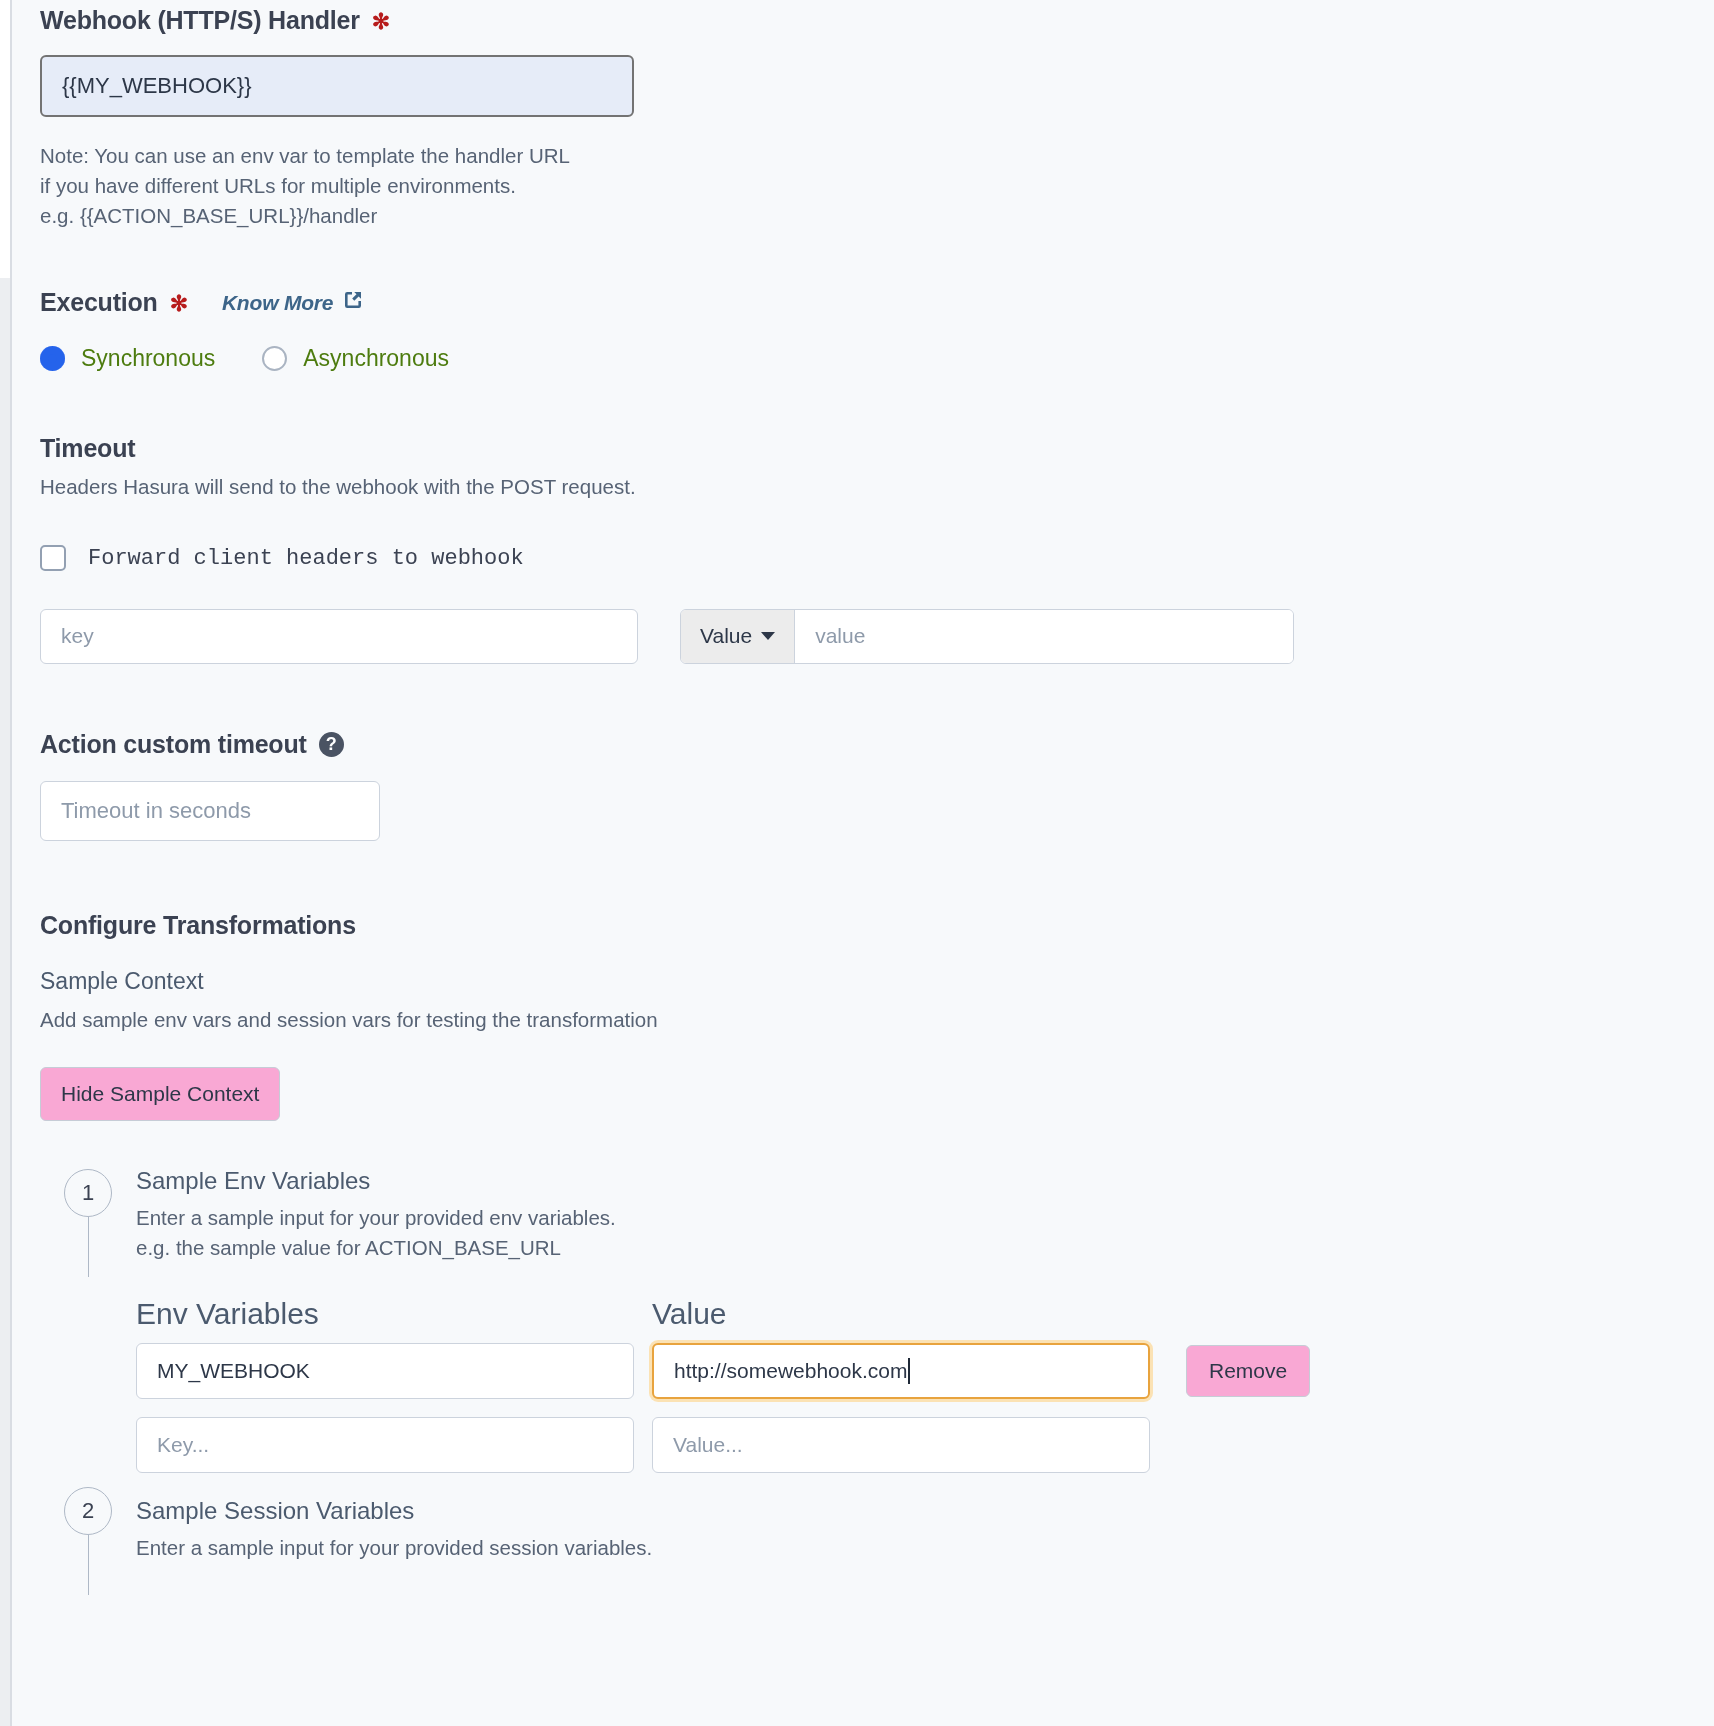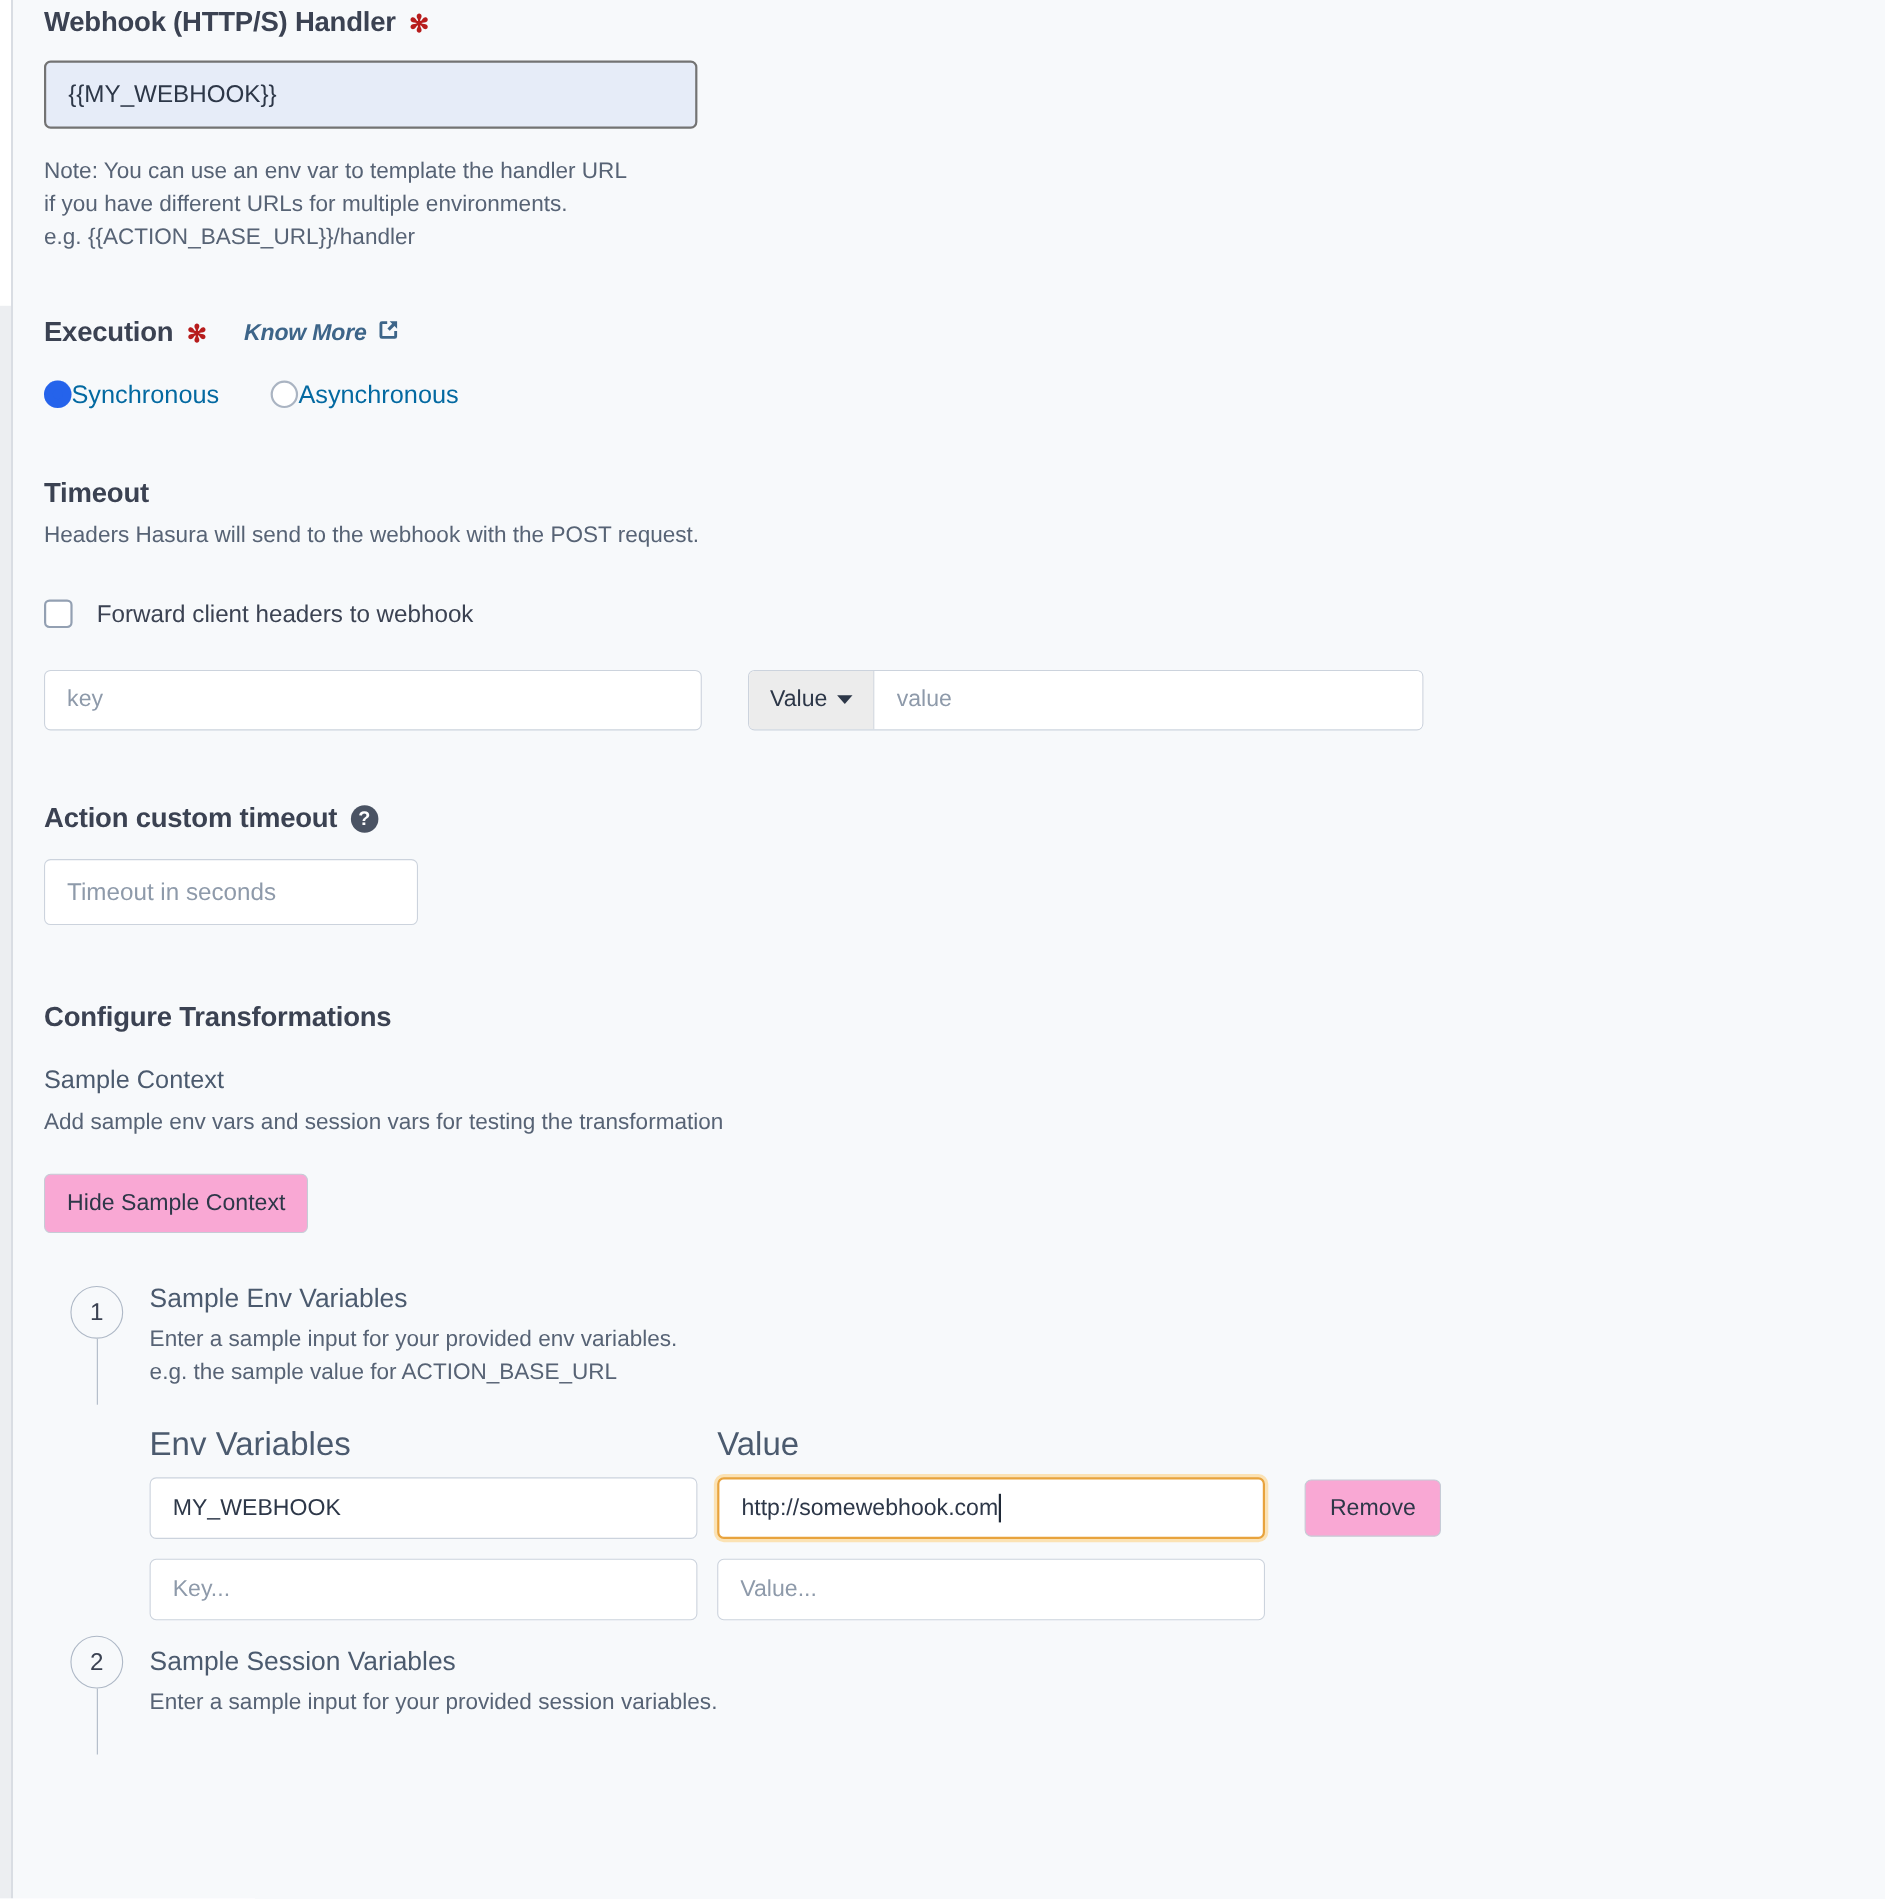--- a/index.html
+++ b/index.html
@@ -113,33 +113,35 @@
   }
   .radio-mark.on {
     background: #2563eb;
     box-shadow: inset 0 0 0 8px #2563eb, inset 0 0 0 4px #ffffff;
   }
   .radio-mark.off {
     background: #ffffff;
     border: 2px solid #aab4c2;
   }
   .radio-label {
+    margin-left: 16px;
     font-size: 23px;
-    color: #0369a1;
+    color: #4d7c0f;
   }
 
   
   .headers-block { margin-top: 62px; }
   .headers-block .help-text { margin-top: 9px; }
 
   .checkbox-row {
     margin-top: 42px;
     display: flex;
-    align-items: flex-start;
-    cursor: pointer;
+    align-items: flex-end;
+    cursor: pointer;
+    font-family: Liberation Mono, monospace;
   }
   .checkbox-mark {
     width: 26px; height: 26px;
     border: 2px solid #93a0b2;
     border-radius: 5px;
     background: #ffffff;
     flex: 0 0 auto;
   }
   .checkbox-label {
     margin-left: 22px;

